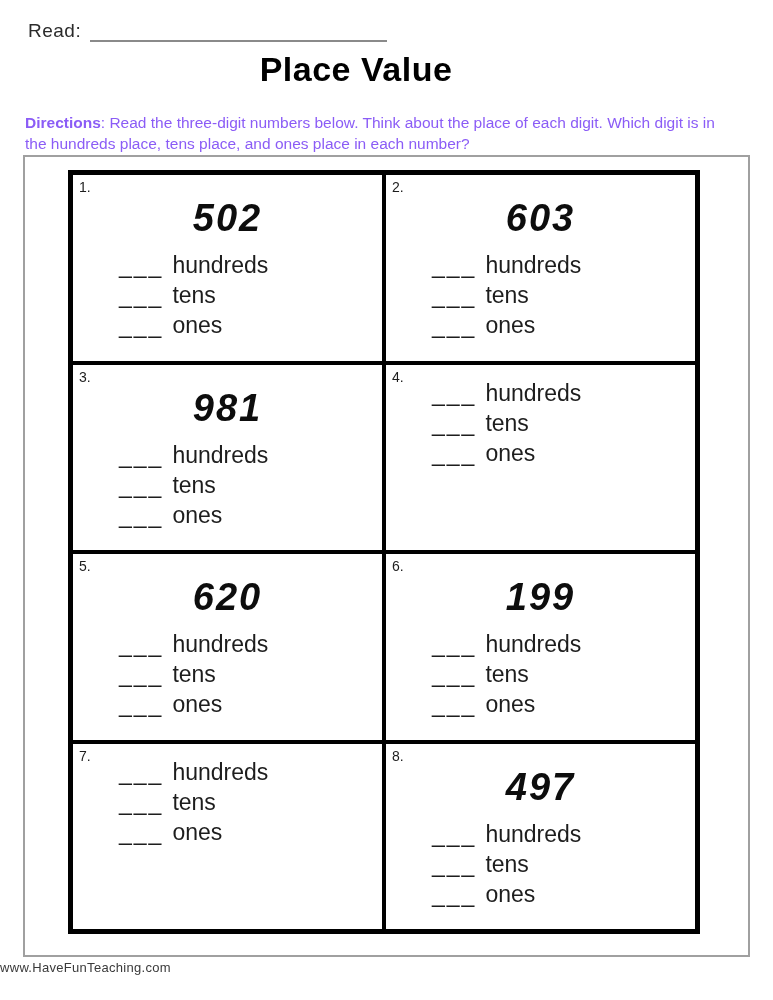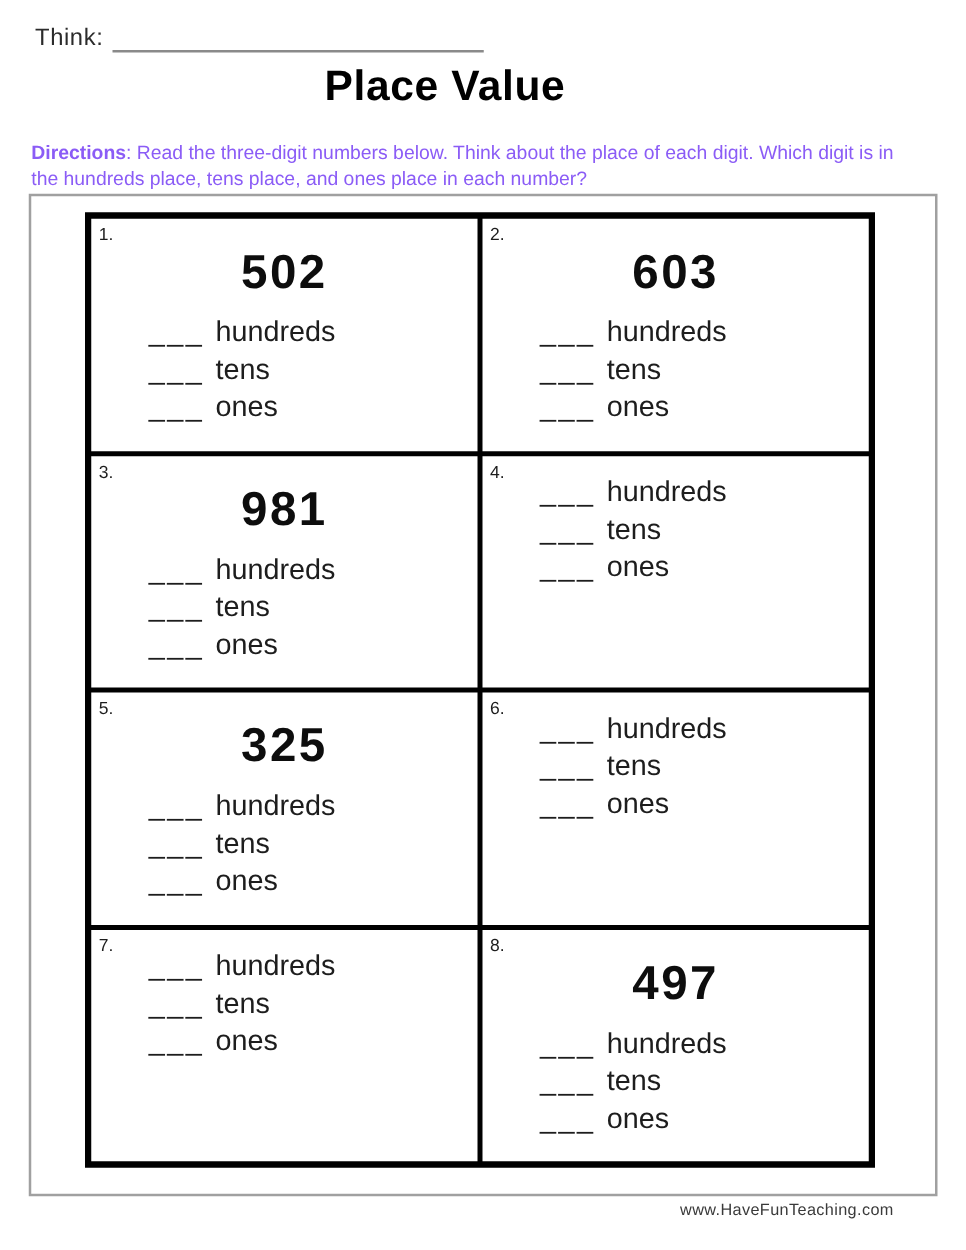--- a/index.html
+++ b/index.html
@@ -62,48 +62,49 @@
   .cell-num {
     position: absolute; top: 4px; left: 6px;
     font-size: 14px; color: #1d1d1d;
   }
   .big-number {
     margin-top: 24px;
     text-align: center;
     font-size: 38px; font-weight: 700; color: #0d0d0d;
     letter-spacing: 2px;
     line-height: 1;
+    font-style: italic;
   }
   .answer-lines {
     margin: 13px 0 0 46px;
   }
   .answer-row {
     font-size: 23px; line-height: 30px; color: #1d1d1d;
     white-space: nowrap;
   }
   .answer-blank {
     letter-spacing: 2px;
     margin-right: 9px;
     cursor: text;
   }
 
   
   .footer-url {
     position: absolute; left: 0; top: 960px; width: 715px;
-    text-align: right;
+    text-align: left;
     font-size: 13px; color: #3a3a3a;
     letter-spacing: 0.3px;
   }
 </style>
 </head>
 <body>
 
 <div class="page">
 
-  <span class="name-label">Think:</span>
+  <span class="name-label">Read:</span>
   <div class="name-line"></div>
 
   <div class="page-title">Place Value</div>
 
   <div class="directions"><b>Directions</b><span>: Read the three-digit numbers below. Think about the place of each digit. Which digit is in the hundreds place, tens place, and ones place in each number?</span></div>
 
   <div class="outer-frame"></div>
 
   <div class="worksheet-grid">
 
@@ -141,30 +142,31 @@
       <span class="cell-num">4.</span>
       <div class="answer-lines">
         <div class="answer-row"><span class="answer-blank">___</span><span>hundreds</span></div>
         <div class="answer-row"><span class="answer-blank">___</span><span>tens</span></div>
         <div class="answer-row"><span class="answer-blank">___</span><span>ones</span></div>
       </div>
     </div>
 
     <div class="cell">
       <span class="cell-num">5.</span>
-      <div class="big-number">325</div>
+      <div class="big-number">620</div>
       <div class="answer-lines">
         <div class="answer-row"><span class="answer-blank">___</span><span>hundreds</span></div>
         <div class="answer-row"><span class="answer-blank">___</span><span>tens</span></div>
         <div class="answer-row"><span class="answer-blank">___</span><span>ones</span></div>
       </div>
     </div>
 
     <div class="cell">
       <span class="cell-num">6.</span>
+      <div class="big-number">199</div>
       <div class="answer-lines">
         <div class="answer-row"><span class="answer-blank">___</span><span>hundreds</span></div>
         <div class="answer-row"><span class="answer-blank">___</span><span>tens</span></div>
         <div class="answer-row"><span class="answer-blank">___</span><span>ones</span></div>
       </div>
     </div>
 
     <div class="cell">
       <span class="cell-num">7.</span>
       <div class="answer-lines">

